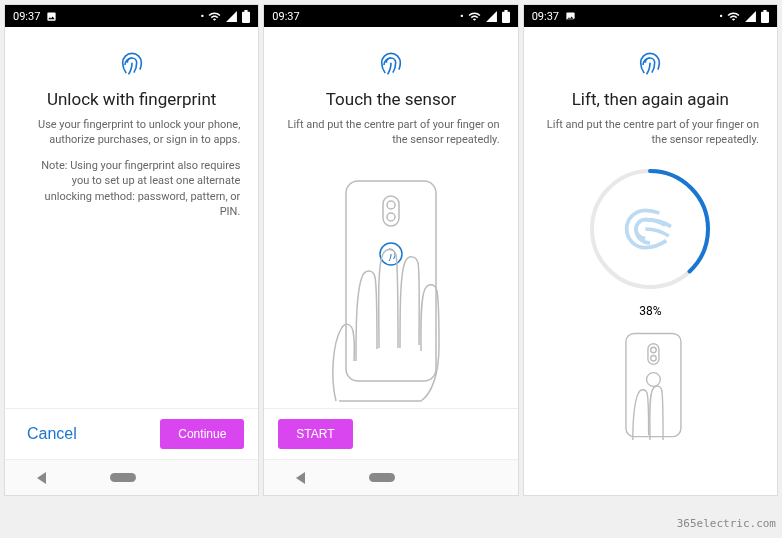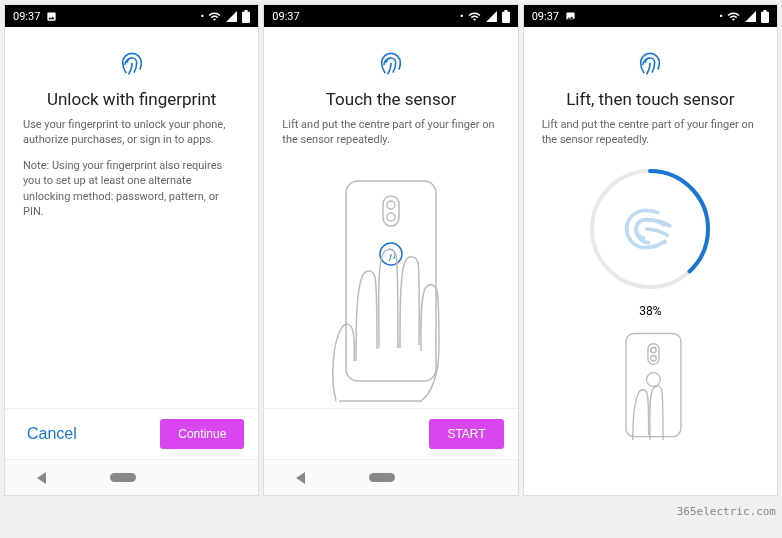--- a/index.html
+++ b/index.html
@@ -36,35 +36,35 @@
   }
   .sb-left { display:flex; align-items:center; gap:6px;}
   .sb-right { display:flex; align-items:center; gap:4px;}
   .sb-right svg { display:block; }
   .content {
     flex: 1;
     display: flex;
     flex-direction: column;
     align-items: center;
     padding: 18px 14px 0 14px;
-    text-align: left;
+    text-align: right;
     overflow: hidden;
   }
   .fp-icon { margin: 6px 0 10px 0; }
   .title { font-size: 17px; color: #222; margin-bottom: 8px; font-weight: 400;}
   .body-text { font-size: 11px; color:#666; line-height:1.4; margin-bottom:10px; padding: 0 4px;}
   .illust { margin-top: 18px; }
   .bottombar {
     display:flex;
     justify-content: space-between;
     align-items: center;
     padding: 10px 14px;
     border-top: 1px solid #eee;
   }
-  .bottombar.center { justify-content:flex-end;}
+  .bottombar.center { justify-content:flex-start;}
   .btn-flat {
     color:#1976d2;
     font-size:16px;
     background:none;
     border:none;
     cursor:pointer;
     padding:6px 8px;
   }
   .btn-raised {
     background:#d946ef;
@@ -83,21 +83,21 @@
     justify-content:space-around;
     align-items:center;
   }
   .nav-back { width:0;height:0;border-top:6px solid transparent;border-bottom:6px solid transparent;border-right:9px solid #888;}
   .nav-home { width:26px;height:9px;background:#888;border-radius:5px;}
   .progress-ring { position:relative; width:130px; height:130px; margin-top:6px;}
   .progress-ring svg { transform: rotate(-90deg);}
   .ring-center { position:absolute; top:0;left:0;width:100%;height:100%;display:flex;align-items:center;justify-content:center;}
   .pct { font-size:12px; color:#000000; margin-top:10px;}
   .mini-illust { margin-top:12px;}
-  .watermark { position:absolute; right:6px; bottom:20px; font-size:11px; color:#888; font-family: monospace;}
+  .watermark { position:absolute; right:6px; bottom:8px; font-size:11px; color:#888; font-family: monospace;}
 </style>
 </head>
 <body>
 
 <div class="wrap">
 
   <div class="phone">
     <div class="statusbar">
       <div class="sb-left">
         <span>09:37</span>
@@ -228,21 +228,21 @@
     </div>
 
     <div class="content">
       <svg class="fp-icon" width="28" height="28" viewBox="0 0 24 24" fill="none" stroke="#1976d2" stroke-width="1.4">
         <path d="M12 2a8 8 0 0 0-8 8c0 3 1 6 3 9"></path>
           <path d="M12 2a8 8 0 0 1 8 8c0 2-.4 4-1.2 6"></path>
           <path d="M8 10a4 4 0 0 1 8 0c0 3-.8 6-2.4 8.5"></path>
           <path d="M12 10c0 4-1 7-3 10"></path>
           <path d="M12 6a6 6 0 0 0-6 6"></path>
       </svg>
-      <div class="title">Lift, then touch sensor</div>
+      <div class="title">Lift, then again again</div>
       <div class="body-text">Lift and put the centre part of your finger on the sensor repeatedly.</div>
 
       <div class="progress-ring">
         <svg width="130" height="130">
           <circle cx="65" cy="65" r="58" stroke="#e8e8e8" stroke-width="4" fill="none"></circle>
           <circle id="arc" cx="65" cy="65" r="58" stroke="#1976d2" stroke-width="4" fill="none" stroke-linecap="round" stroke-dasharray="364.424747816416" stroke-dashoffset="225.94334364617794"></circle>
         </svg>
         <div class="ring-center">
           <svg width="56" height="56" viewBox="0 0 24 24" fill="none" stroke="#bcdaf2" stroke-width="1.6">
             <path d="M12 2a8 8 0 0 0-8 8c0 3 1 6 3 9"></path>

